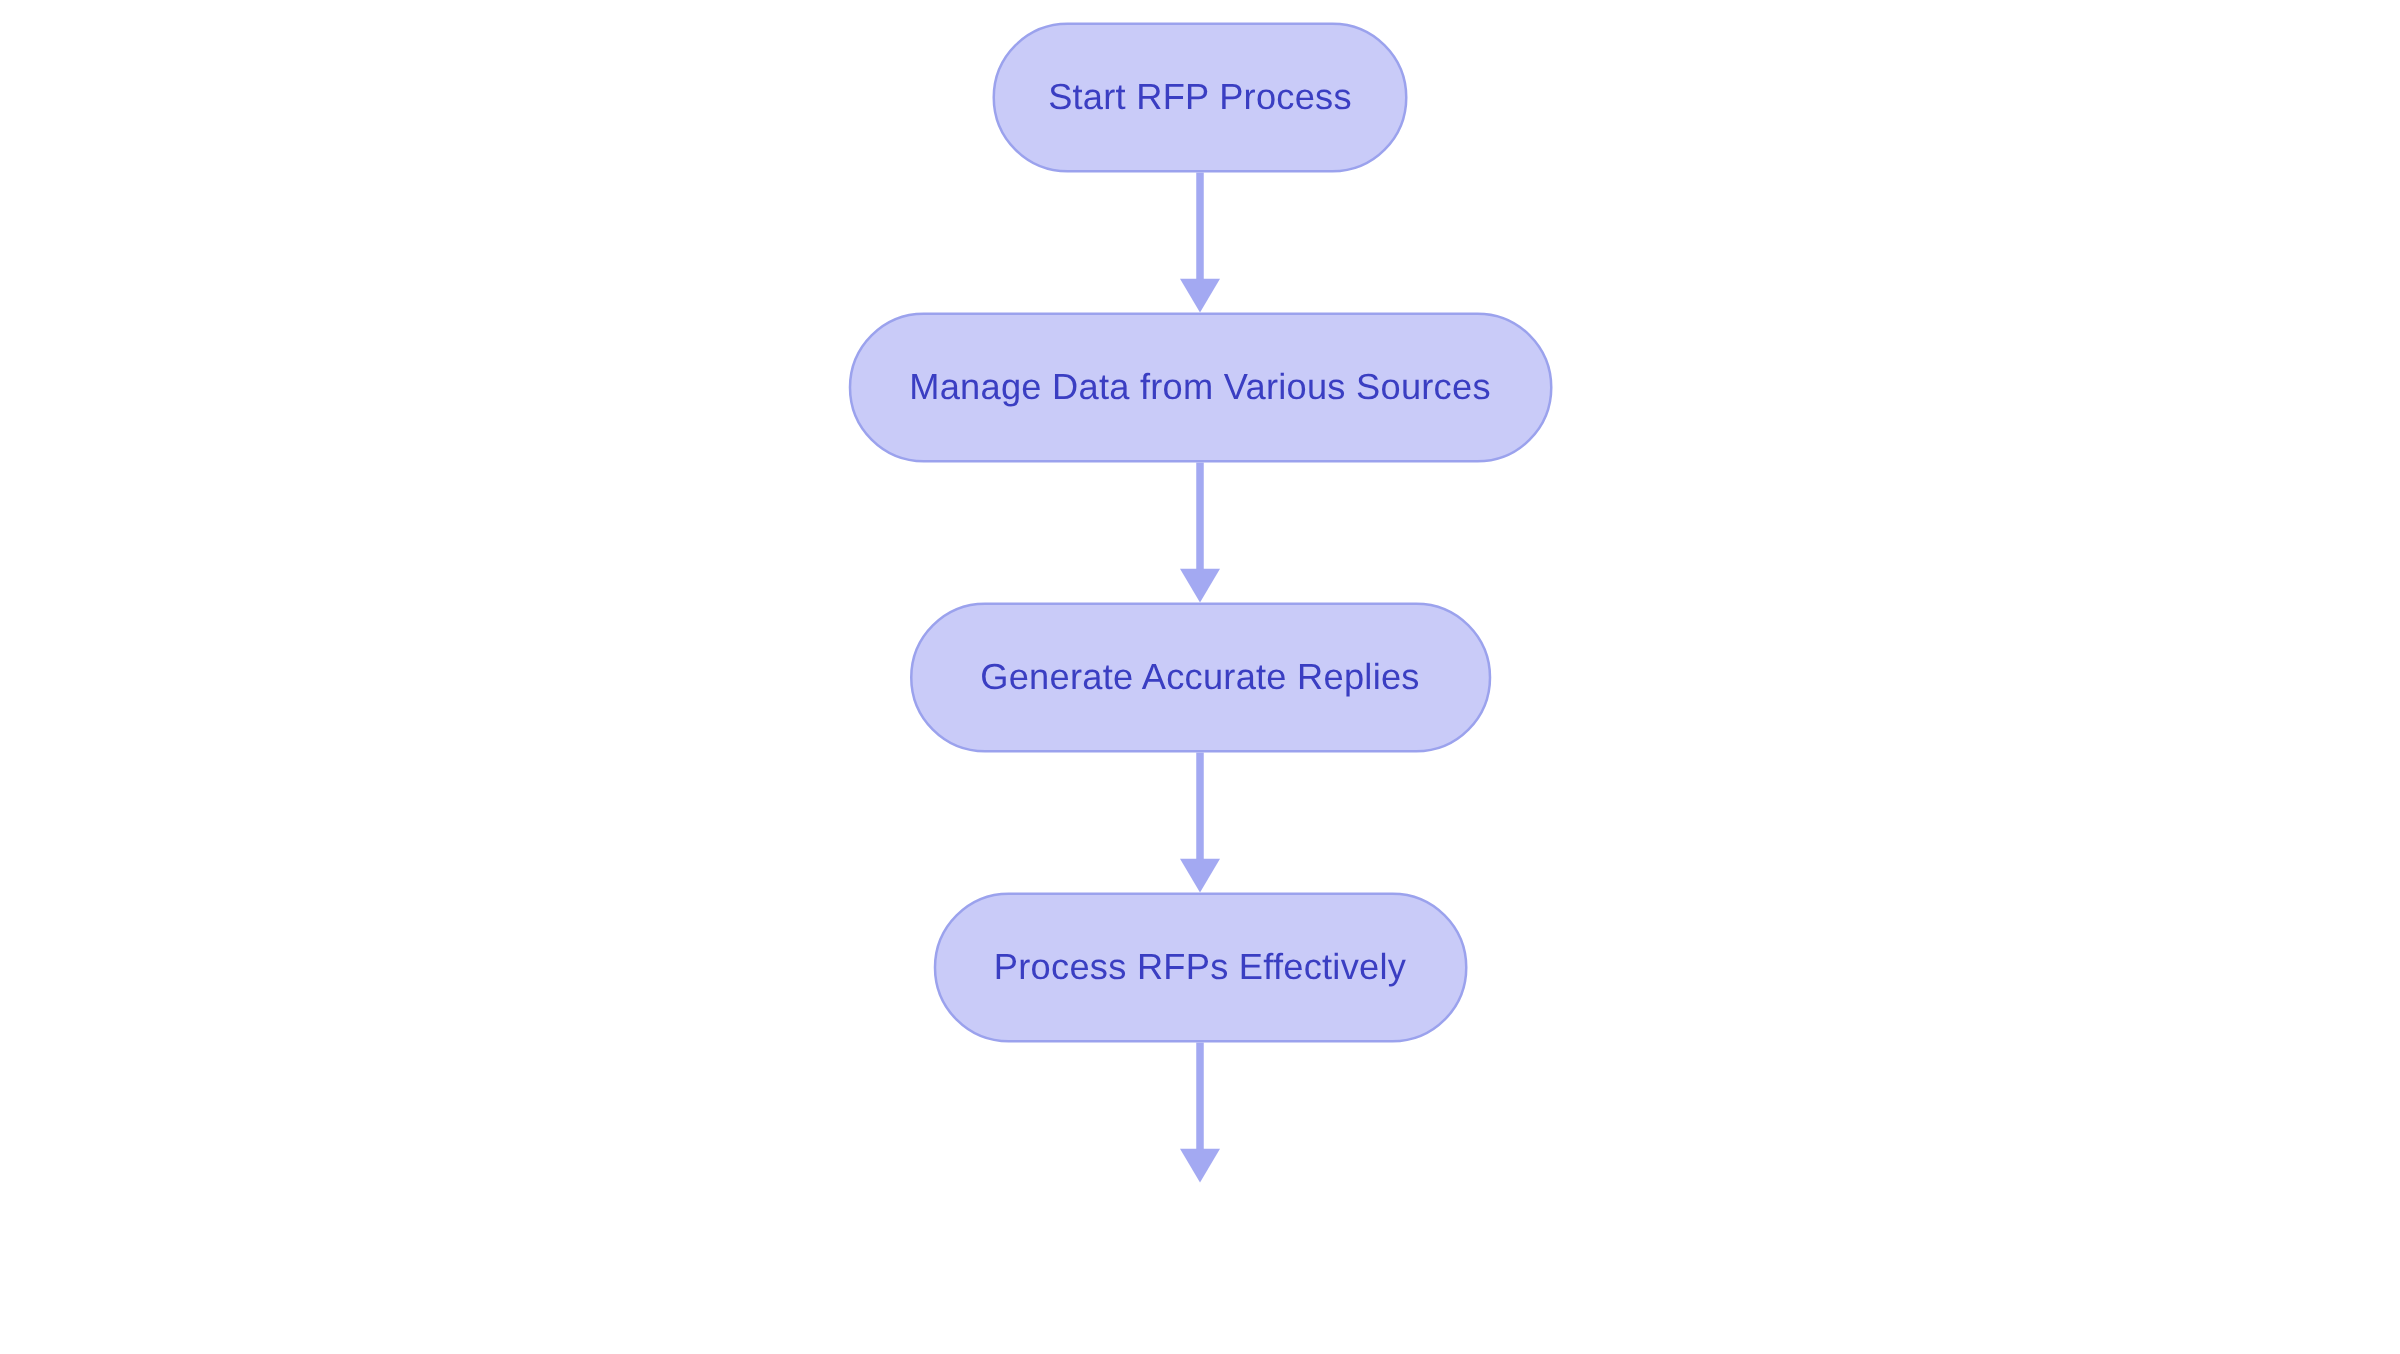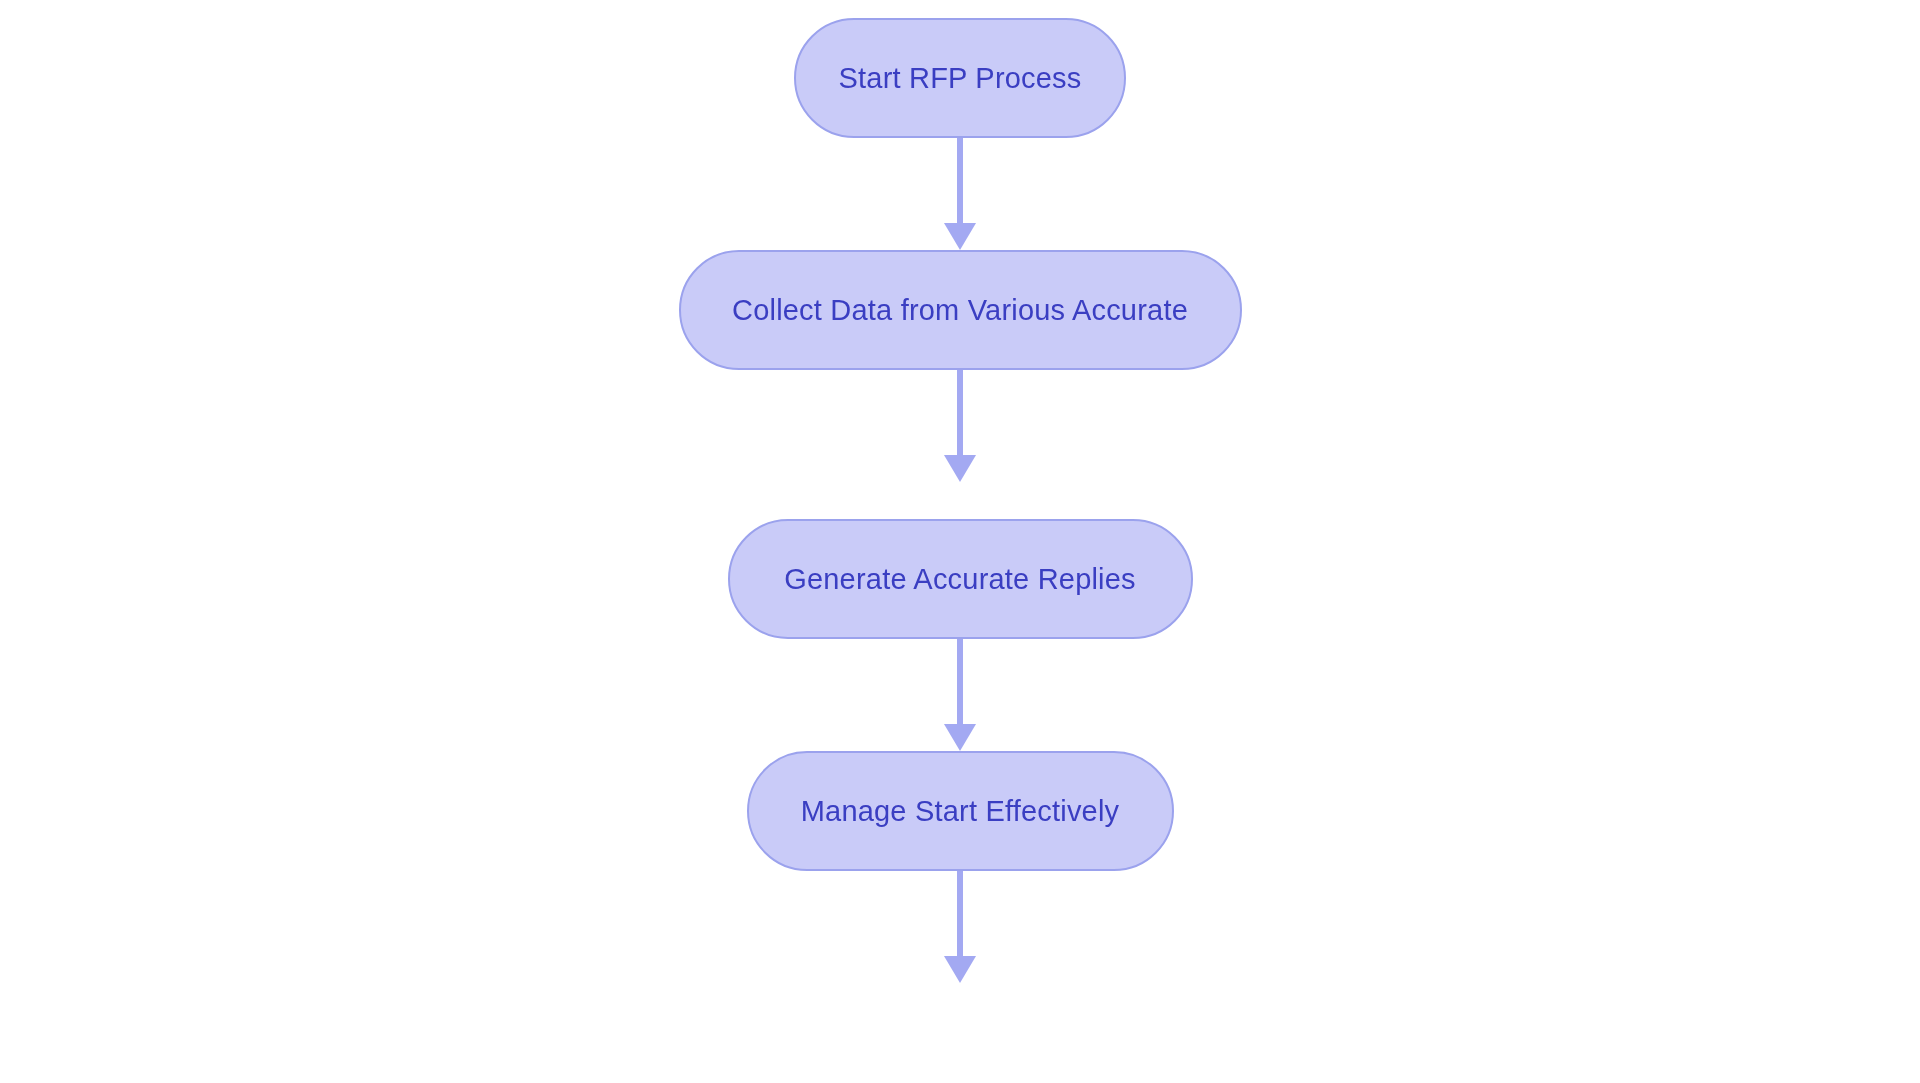--- a/index.html
+++ b/index.html
@@ -70,35 +70,35 @@
 
 <div class="flowchart">
 
   <div class="node" style="width: 332px;">Start RFP Process</div>
 
   <div class="connector">
     <div class="stem"></div>
     <div class="head"></div>
   </div>
 
-  <div class="node" style="width: 563px;">Collect Data from Various Accurate</div>
+  <div class="node" style="width: 563px;">Manage Data from Various Sources</div>
 
   <div class="connector">
     <div class="stem"></div>
     <div class="head"></div>
   </div>
 
-  <div class="node" style="width: 465px; margin-top: 37px;">Generate Accurate Replies</div>
+  <div class="node" style="width: 465px;">Generate Accurate Replies</div>
 
   <div class="connector">
     <div class="stem"></div>
     <div class="head"></div>
   </div>
 
-  <div class="node" style="width: 427px;">Manage Start Effectively</div>
+  <div class="node" style="width: 427px;">Process RFPs Effectively</div>
 
   <div class="connector">
     <div class="stem"></div>
     <div class="head"></div>
   </div>
 
 
 </div>
 
 </body></html>

